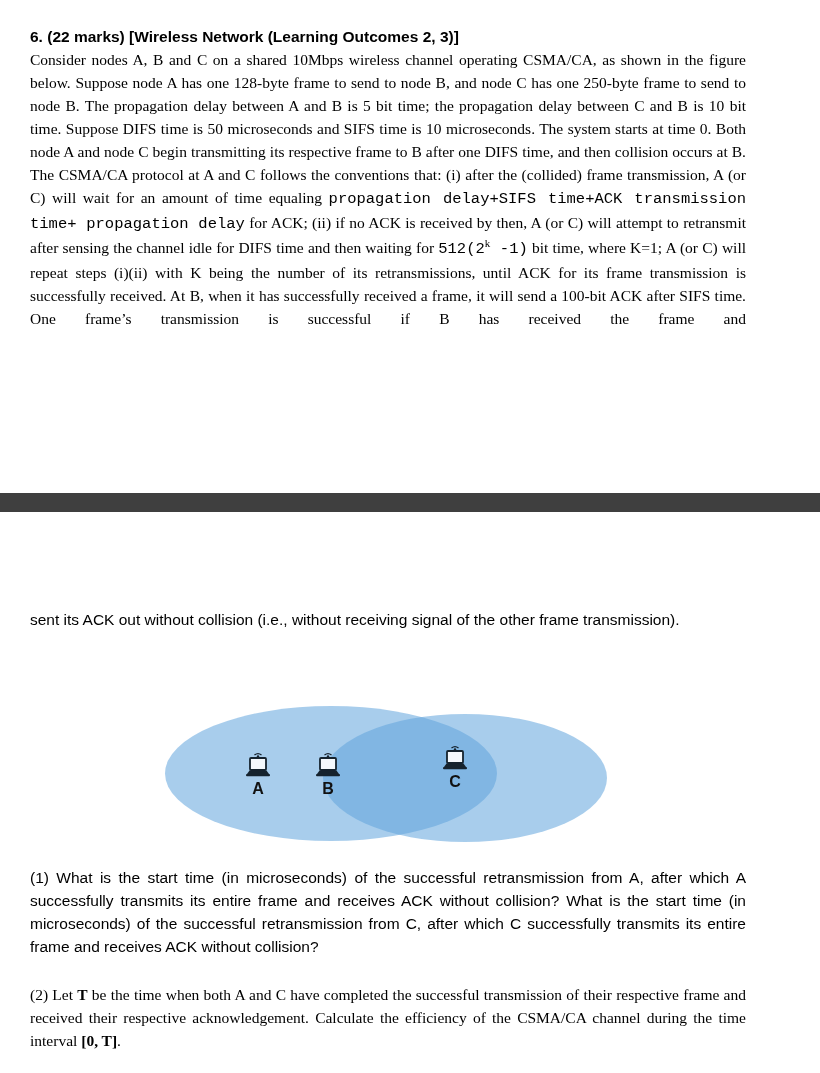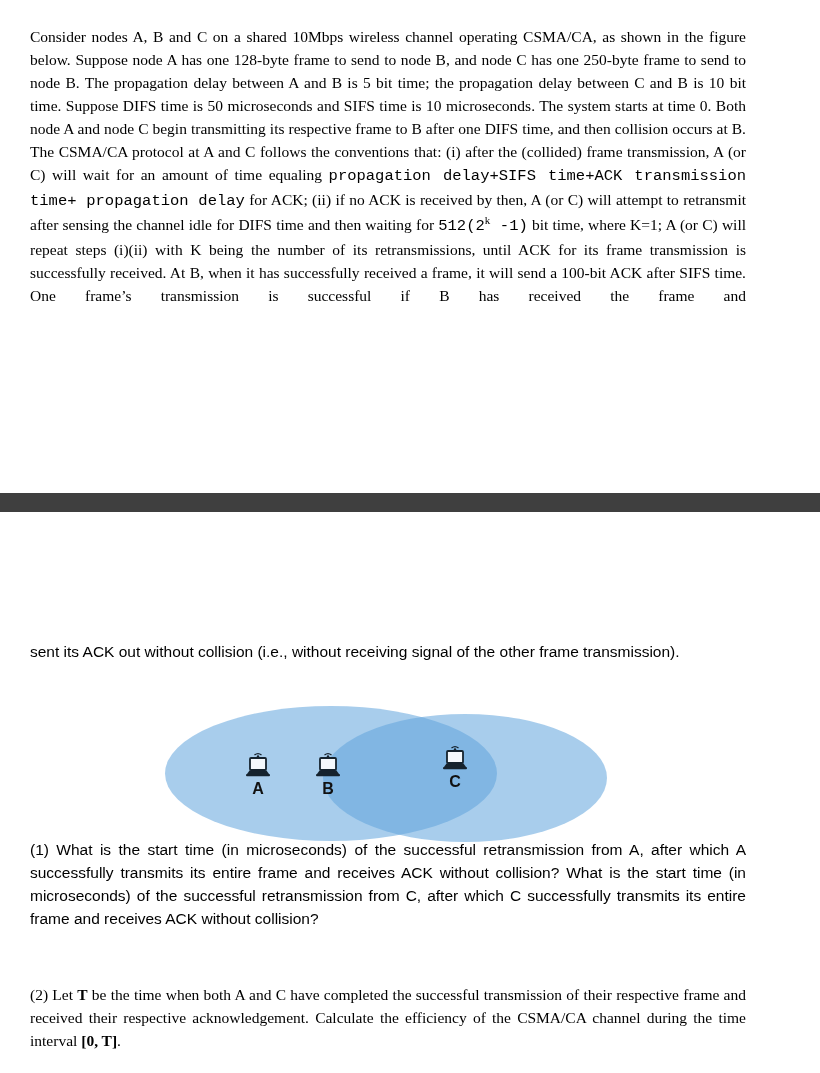--- a/index.html
+++ b/index.html
@@ -64,26 +64,27 @@
     margin-top: 1px;
   }
   .laptop-svg { display: block; }
 </style>
 </head>
 <body>
 
 <div>
 
   <div class="text-block" style="top:25px">
+    <div class="heading">6. (22 marks) [Wireless Network (Learning Outcomes 2, 3)]</div>
     <p class="justify-last"><span class="seg-sans">Consider nodes A, B and C on a shared 10Mbps wireless channel operating CSMA/CA, as shown in the figure below. Suppose node A has one 128-byte frame to send to node B, and node C has one 250-byte frame to send to node B. The propagation delay between A and B is 5 bit time; the propagation delay between C and B is 10 bit time. Suppose DIFS time is 50 microseconds and SIFS time is 10 microseconds. The system starts at time 0. Both node A and node C begin transmitting its respective frame to B after one DIFS time, and then collision occurs at B. The CSMA/CA protocol at A and C follows the conventions that: (i) after the (collided) frame transmission, A (or C) will wait for an amount of time equaling </span><span class="seg-serif">propagation delay+SIFS time+ACK transmission time+ propagation delay</span><span class="seg-sans"> for ACK; (ii) if no ACK is received by then, A (or C) will attempt to retransmit after sensing the channel idle for DIFS time and then waiting for </span><span class="seg-serif">512(2</span><sup class="seg-serif-sup">k</sup><span class="seg-serif"> -1)</span><span class="seg-sans"> bit time, where K=1; A (or C) will repeat steps (i)(ii) with K being the number of its retransmissions, until ACK for its frame transmission is successfully received. At B, when it has successfully received a frame, it will send a 100-bit ACK after SIFS time. One frame’s transmission is successful if B has received the frame and</span></p>
   </div>
 
   <div class="separator" style="background: rgb(63, 63, 63);"></div>
 
-  <p class="text-block" style="top:640px">sent its ACK out without collision (i.e., without receiving signal of the other frame transmission).</p>
+  <p class="text-block" style="top:608px">sent its ACK out without collision (i.e., without receiving signal of the other frame transmission).</p>
 
   <div class="figure">
     <div class="ellipse ellipse-left" style="background: rgba(96, 164, 221, 0.55);"></div>
     <div class="ellipse ellipse-right" style="background: rgba(96, 164, 221, 0.55);"></div>
 
     <div class="node node-a">
       <svg class="laptop-svg" width="32" height="28" viewBox="0 0 32 28">
         <path d="M12.5 4 Q16 1.2 19.5 4" stroke="#16232e" fill="none" stroke-width="1.3"></path>
         <circle cx="16" cy="5.4" r="1.2" fill="#16232e"></circle>
         <rect x="8" y="7" width="16" height="12" rx="1" fill="#f4f8fc" stroke="#16232e" stroke-width="1.8"></rect>
@@ -109,17 +110,17 @@
         <path d="M12.5 4 Q16 1.2 19.5 4" stroke="#16232e" fill="none" stroke-width="1.3"></path>
         <circle cx="16" cy="5.4" r="1.2" fill="#16232e"></circle>
         <rect x="8" y="7" width="16" height="12" rx="1" fill="#f4f8fc" stroke="#16232e" stroke-width="1.8"></rect>
         <path d="M5 23 L27 23 L24.5 19.5 L7.5 19.5 Z" fill="#16232e"></path>
         <rect x="4" y="23" width="24" height="2.2" rx="1" fill="#16232e"></rect>
       </svg>
       <div class="node-label">C</div>
     </div>
   </div>
 
-  <p class="text-block" style="top:838px">(1) What is the start time (in microseconds) of the successful retransmission from A, after which A successfully transmits its entire frame and receives ACK without collision? What is the start time (in microseconds) of the successful retransmission from C, after which C successfully transmits its entire frame and receives ACK without collision?</p>
+  <p class="text-block" style="top:866px">(1) What is the start time (in microseconds) of the successful retransmission from A, after which A successfully transmits its entire frame and receives ACK without collision? What is the start time (in microseconds) of the successful retransmission from C, after which C successfully transmits its entire frame and receives ACK without collision?</p>
 
   <p class="text-block" style="top:983px"><span class="seg-sans">(2) Let </span><span class="seg-serif-bold">T</span><span class="seg-sans"> be the time when both A and C have completed the successful transmission of their respective frame and received their respective acknowledgement. Calculate the efficiency of the CSMA/CA channel during the time interval </span><span class="seg-serif-bold">[0, T]</span><span class="seg-sans">.</span></p>
 
 </div>
 
 </body></html>

